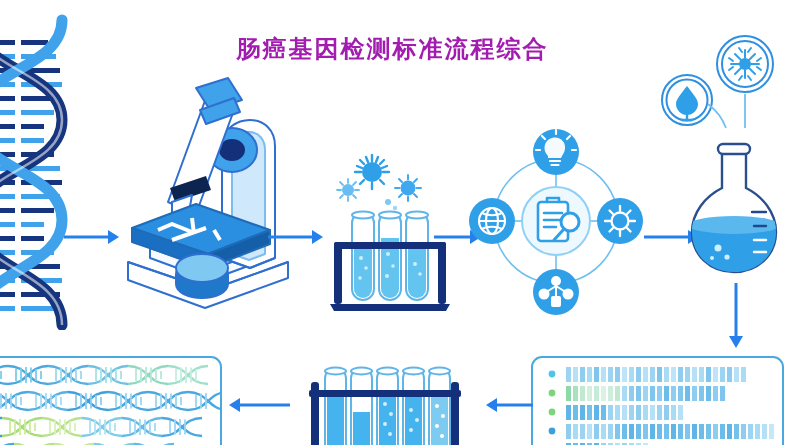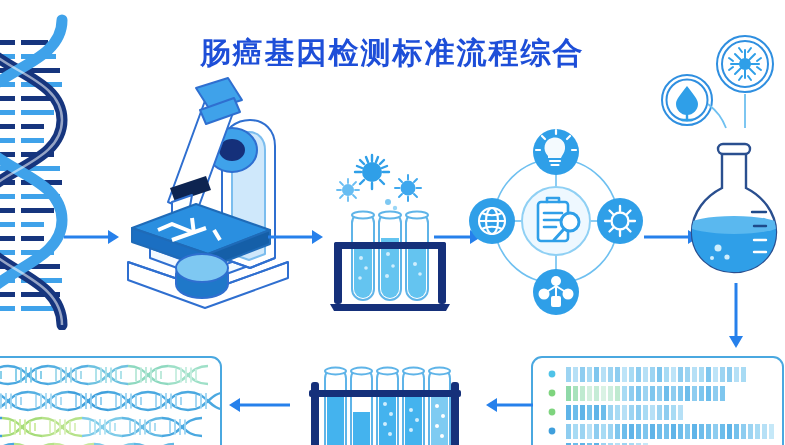--- a/index.html
+++ b/index.html
@@ -7,22 +7,22 @@
     width:785px;height:445px;overflow:hidden;position:relative;
     font-family:"Liberation Sans","DejaVu Sans",sans-serif;
     background:#ffffff;
   }
   .stage{position:absolute;left:0;top:0;width:785px;height:445px;}
   .abs{position:absolute;}
 
   
   #title{
     left:0;top:36px;width:785px;text-align:center;
-    font-size:30px;font-weight:bold;letter-spacing:2px;
-    color:#1d4ed8;line-height:1.1;
+    font-size:24px;font-weight:bold;letter-spacing:2px;
+    color:#a21caf;line-height:1.1;
     font-family:"Liberation Sans","DejaVu Sans",sans-serif;
     white-space:nowrap;
   }
 
   
   .blk{position:absolute;}
   svg{display:block;overflow:visible;}
 </style>
 </head>
 <body>

